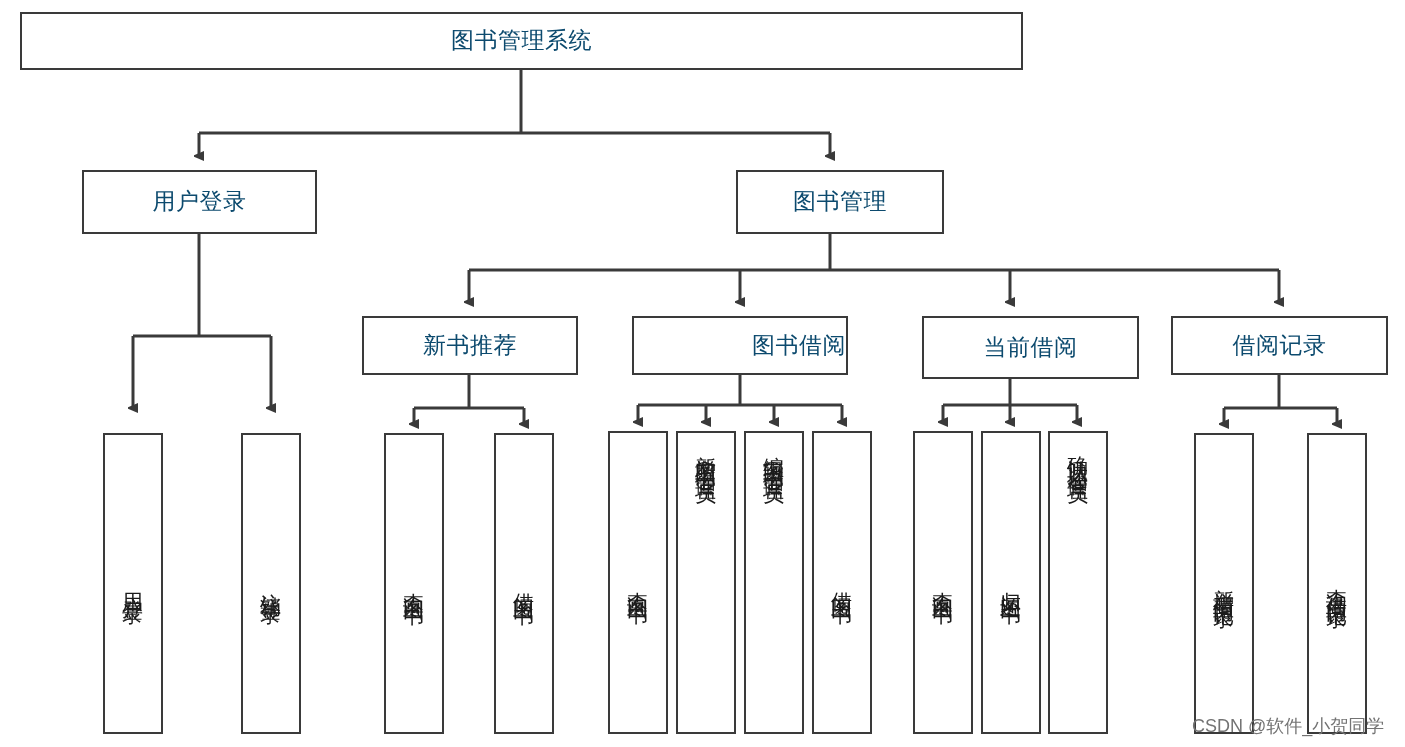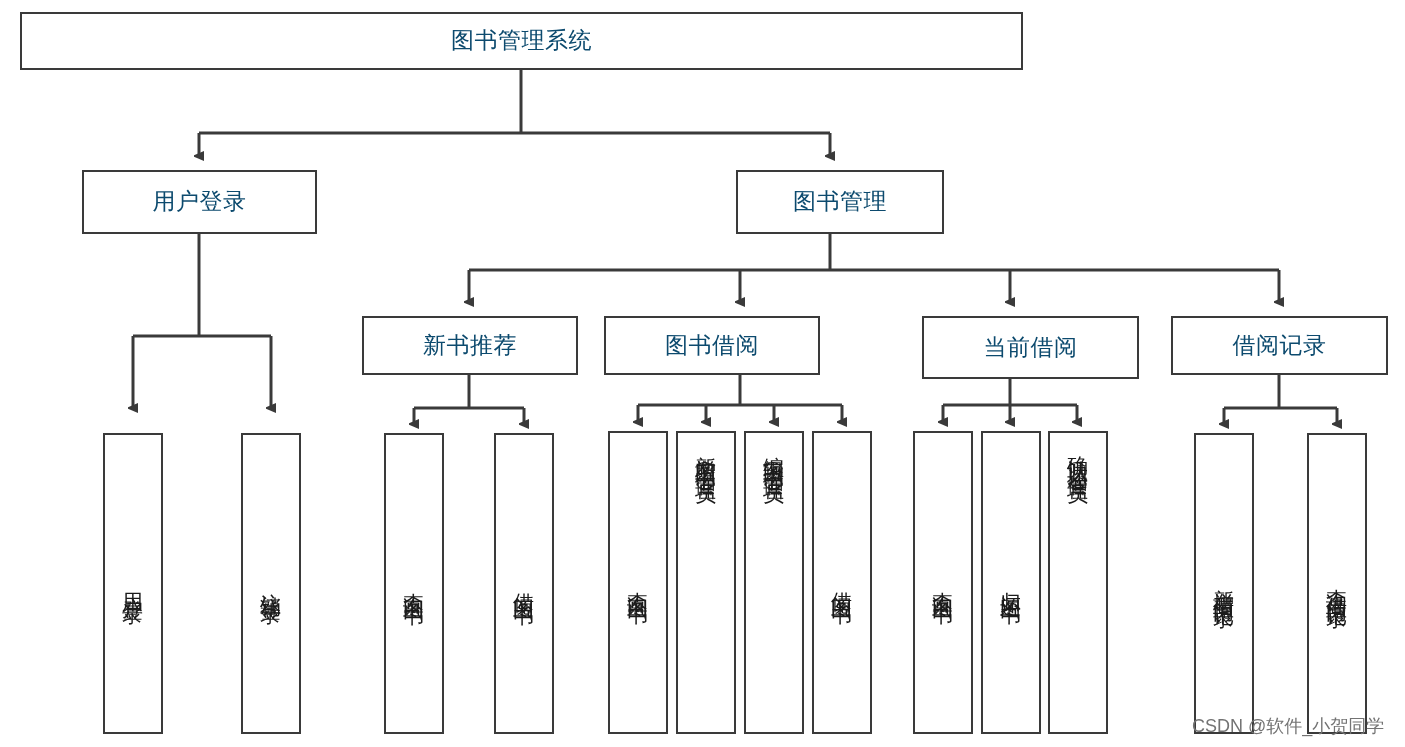--- a/index.html
+++ b/index.html
@@ -123,21 +123,21 @@
   <div class="node-box" style="left:82px; top:170px; width:235px; height:64px;">
     <span class="node-label-h">用户登录</span>
   </div>
   <div class="node-box" style="left:712px; top:170px; width:208px; height:64px;margin-left:24px;">
     <span class="node-label-h">图书管理</span>
   </div>
 
   <div class="node-box" style="left:362px; top:316px; width:216px; height:59px;">
     <span class="node-label-h">新书推荐</span>
   </div>
-  <div class="node-box" style="left:604px; top:316px; width:216px; height:59px;">
+  <div class="node-box" style="left:632px; top:316px; width:216px; height:59px;justify-content:flex-end;">
     <span class="node-label-h">图书借阅</span>
   </div>
   <div class="node-box" style="left:902px; top:316px; width:217px; height:63px;margin-left:20px;">
     <span class="node-label-h">当前借阅</span>
   </div>
   <div class="node-box" style="left:1171px; top:316px; width:217px; height:59px;">
     <span class="node-label-h">借阅记录</span>
   </div>
 
   <div class="node-box" style="left:103px; top:433px; width:60px; height:301px; align-items:center;">

